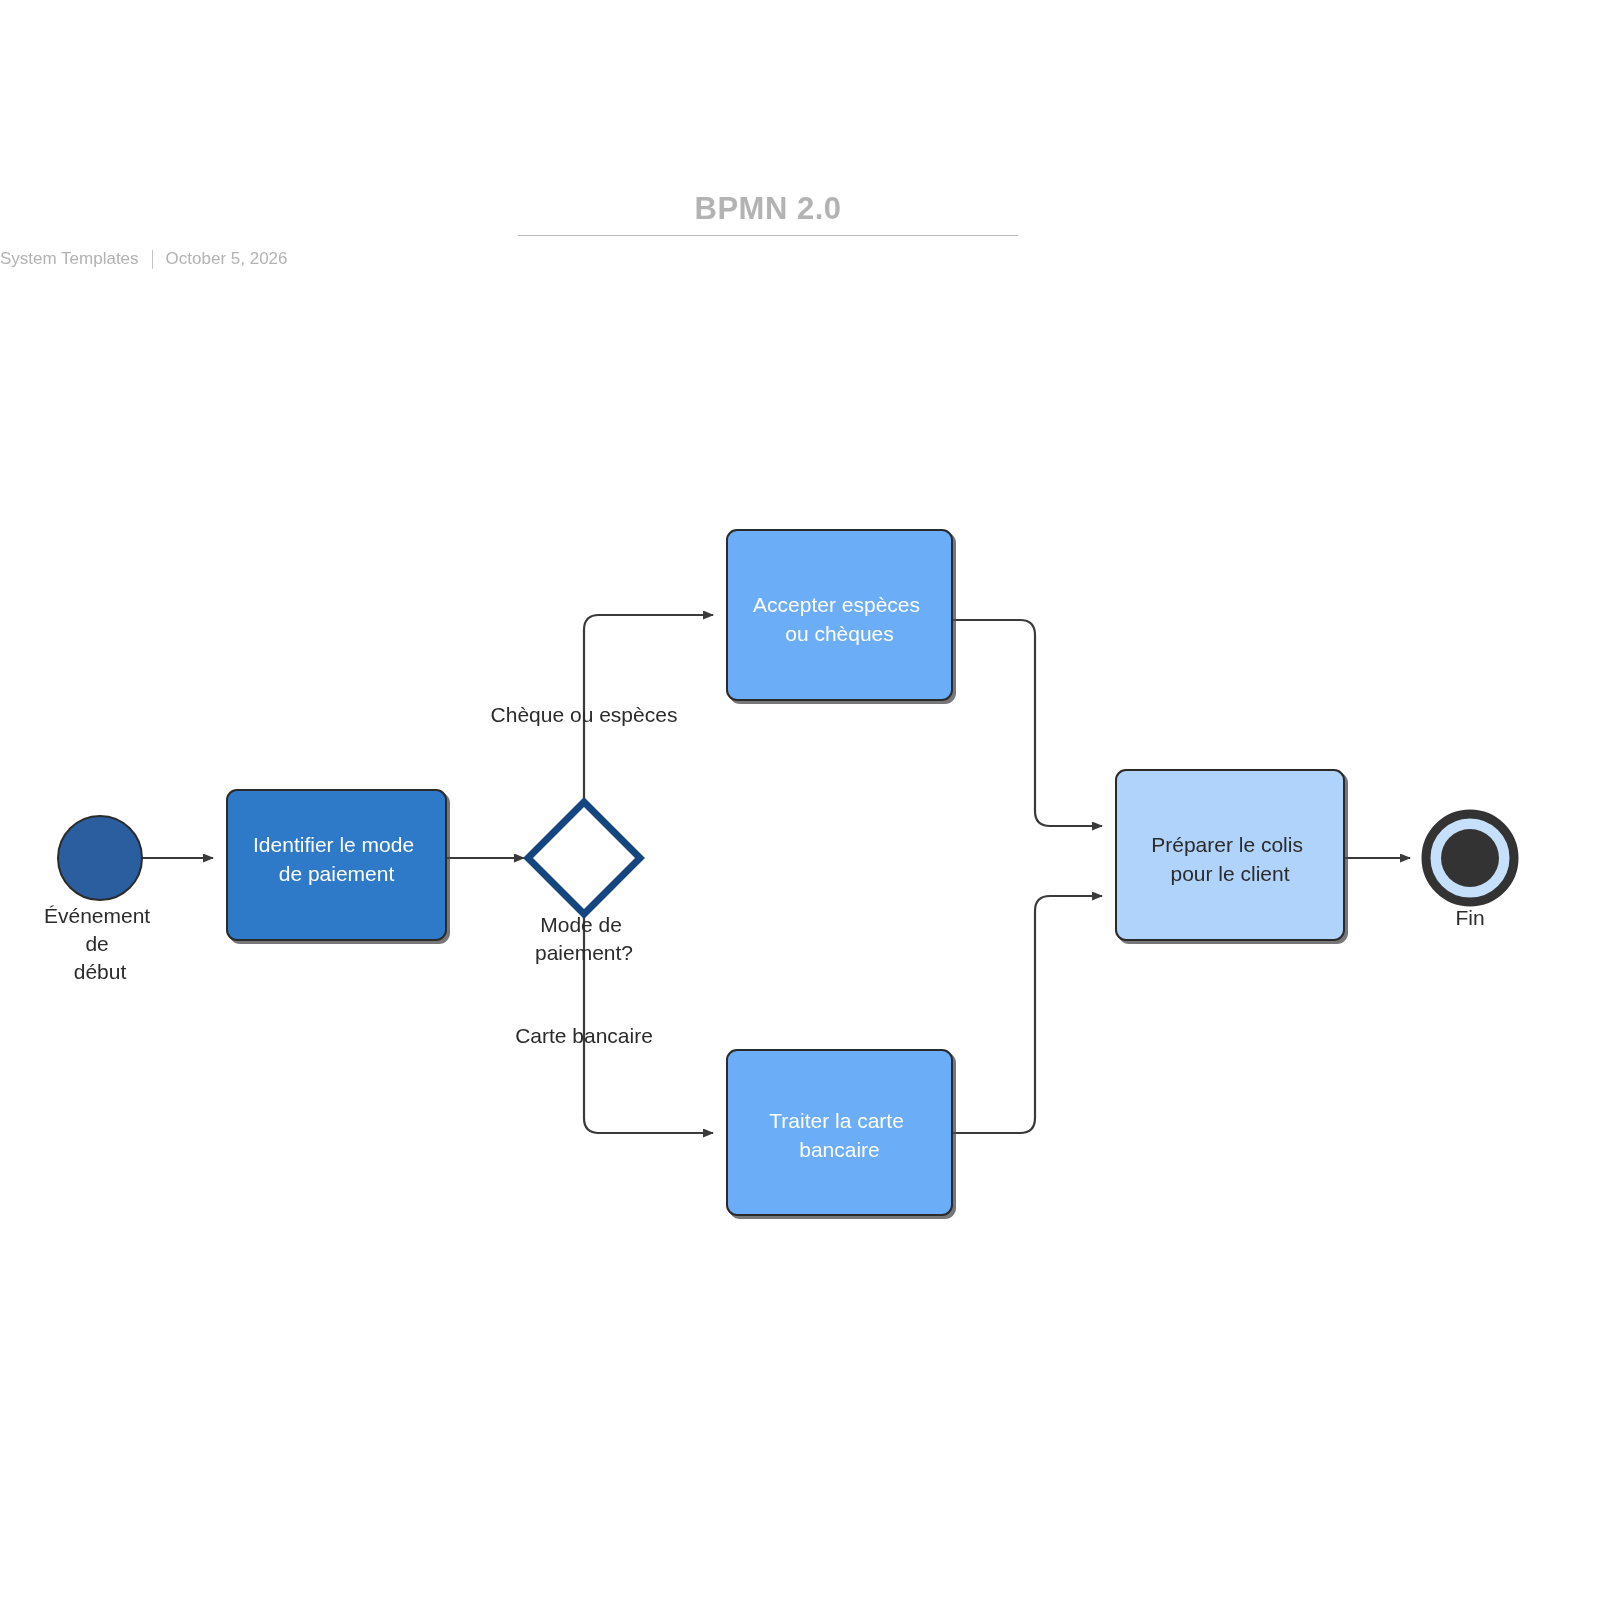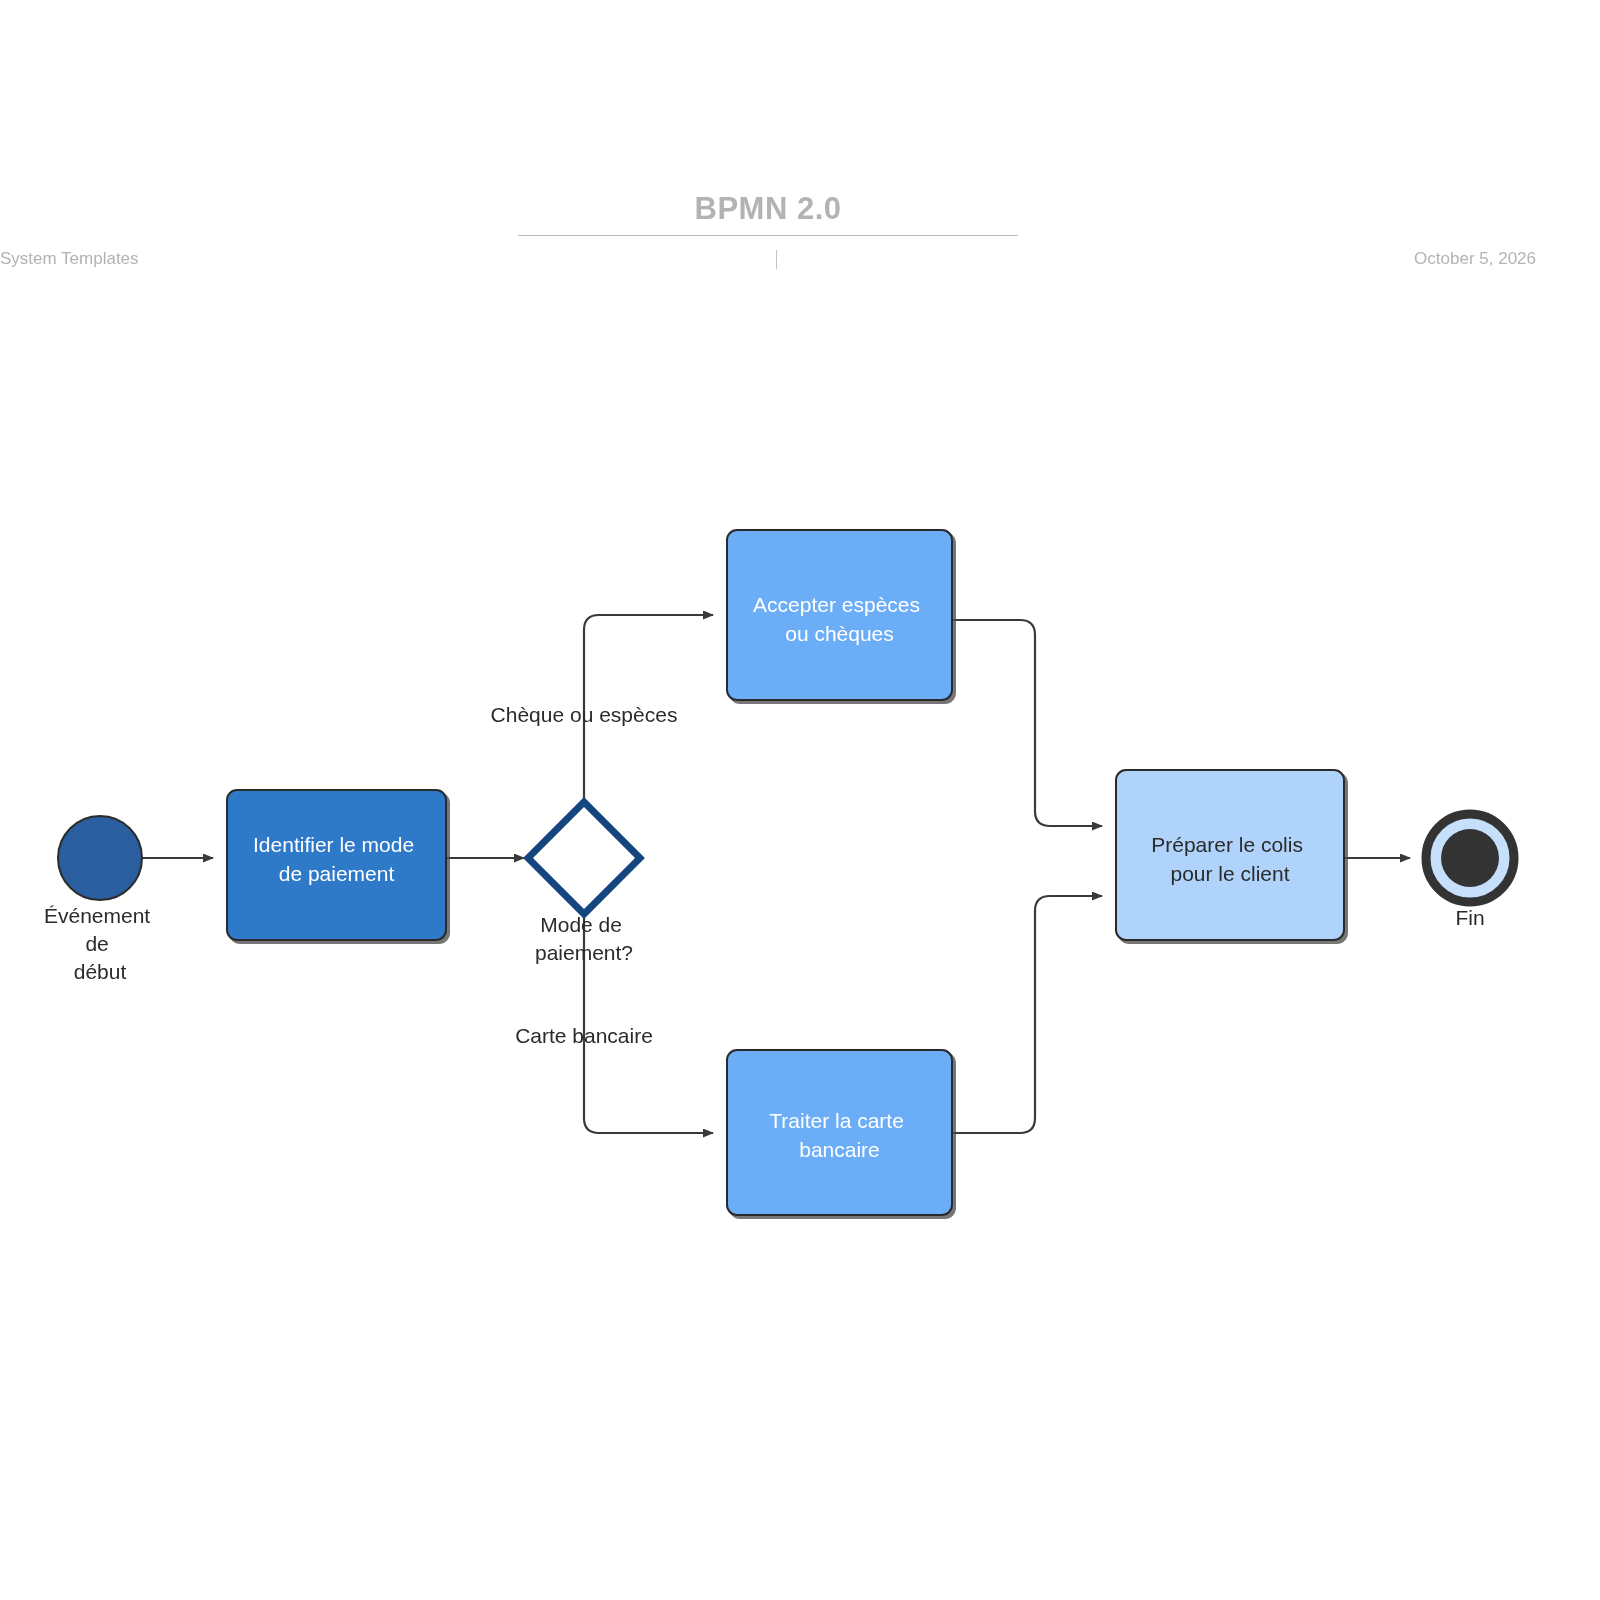--- a/index.html
+++ b/index.html
@@ -36,21 +36,21 @@
     height: 1px;
     background: #b9b9b9;
     margin: 7px auto 0 auto;
   }
   #doc-subtitle {
     margin-top: 12px;
     font-size: 17px;
     color: #b3b3b3;
     line-height: 22px;
     display: flex;
-    justify-content: space-between;
+    justify-content: flex-start;
     align-items: center;
     gap: 13px;
   }
   #doc-subtitle .divider {
     display: inline-block;
     width: 1px;
     height: 19px;
     background: #c4c4c4;
   }
 

